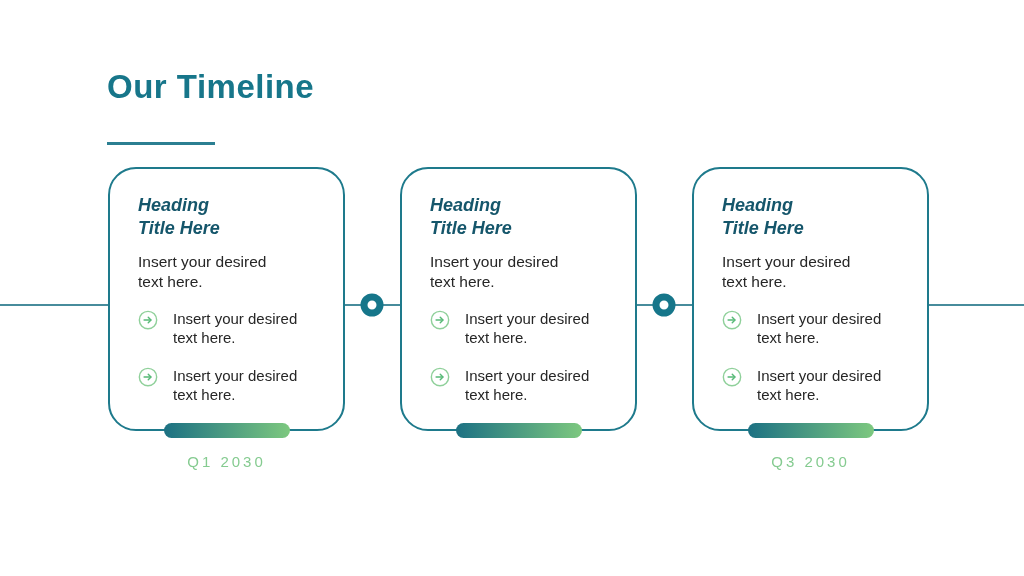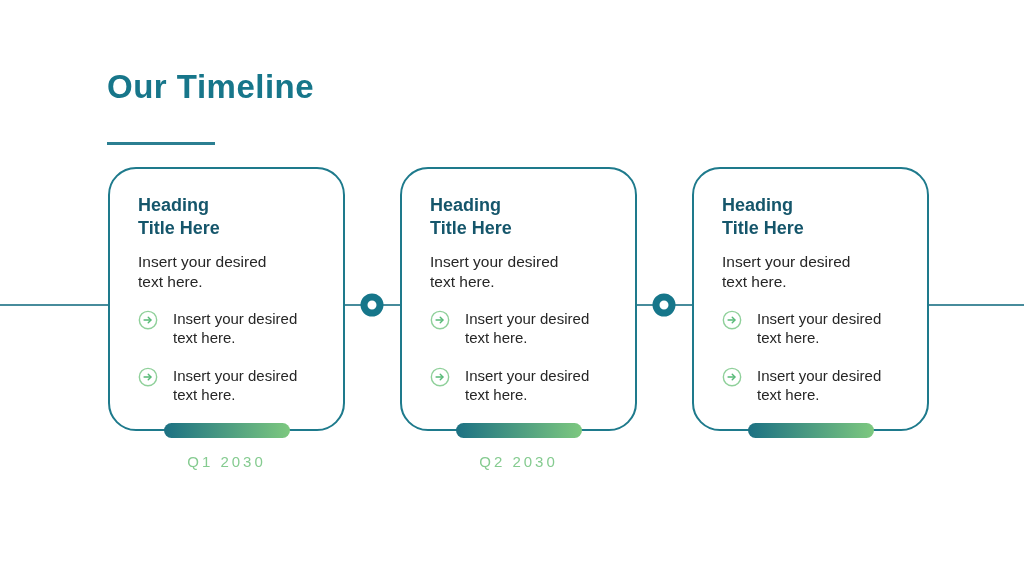--- a/index.html
+++ b/index.html
@@ -42,20 +42,21 @@
     border-radius:28px;
     box-sizing:border-box;
     z-index:1;
   }
   .card-inner{
     position:absolute;left:28px;top:25px;right:16px;
   }
   .card-heading{
     font-size:18px;font-weight:bold;color:#15566b;
     line-height:23px;
+    font-style:italic;
   }
   .card-desc{
     margin-top:12px;
     font-size:15.5px;color:#262626;line-height:20px;
     width:155px;
   }
   .bullets{margin-top:17px;}
   .bullet{
     display:flex;align-items:flex-start;
     margin-bottom:19px;
@@ -155,21 +156,20 @@
               <path d="M7.3 12h8" stroke="#57b977" stroke-width="1.7" fill="none" stroke-linecap="round"></path>
               <path d="M12.3 8.7 L15.6 12 L12.3 15.3" stroke="#57b977" stroke-width="1.7" fill="none" stroke-linecap="round" stroke-linejoin="round"></path>
             </svg>
           </span>
           <span class="bullet-text">Insert your desired text here.</span>
         </div>
       </div>
     </div>
     <div class="pill"></div>
   </div>
-  <div class="quarter" style="left:400px">Q2 2030</div>
 
   <div class="card" style="left:692px">
     <div class="card-inner">
       <div class="card-heading">
         <div>Heading</div>
         <div>Title Here</div>
       </div>
       <div class="card-desc">Insert your desired text here.</div>
       <div class="bullets">
         <div class="bullet">
@@ -189,14 +189,15 @@
               <path d="M7.3 12h8" stroke="#57b977" stroke-width="1.7" fill="none" stroke-linecap="round"></path>
               <path d="M12.3 8.7 L15.6 12 L12.3 15.3" stroke="#57b977" stroke-width="1.7" fill="none" stroke-linecap="round" stroke-linejoin="round"></path>
             </svg>
           </span>
           <span class="bullet-text">Insert your desired text here.</span>
         </div>
       </div>
     </div>
     <div class="pill"></div>
   </div>
+  <div class="quarter" style="left:692px">Q3 2030</div>
 
 </div>
 
 </body></html>

